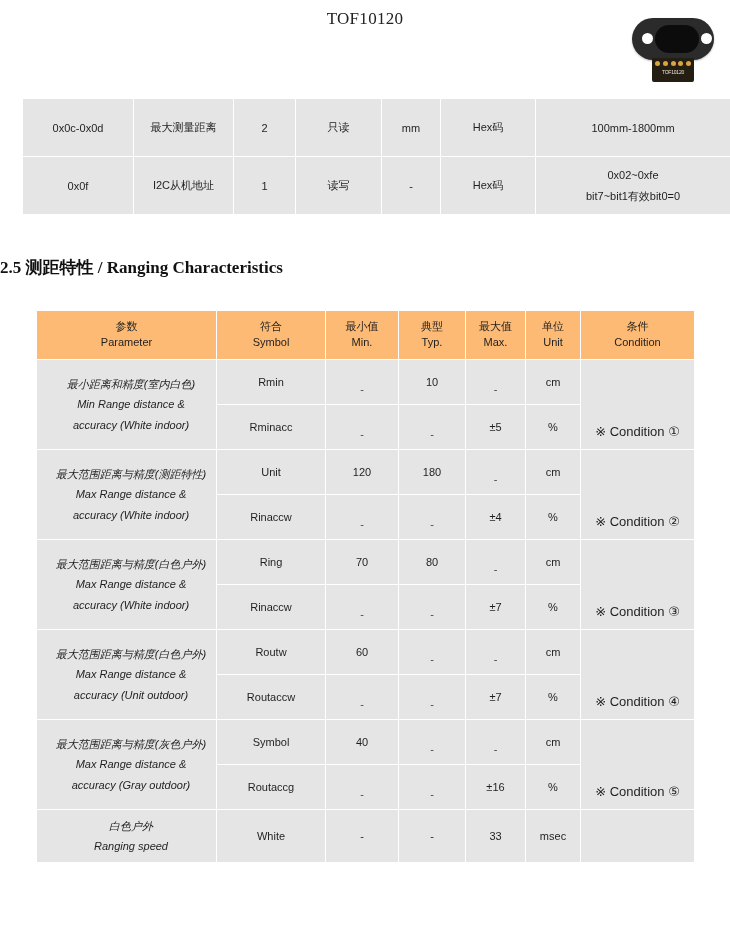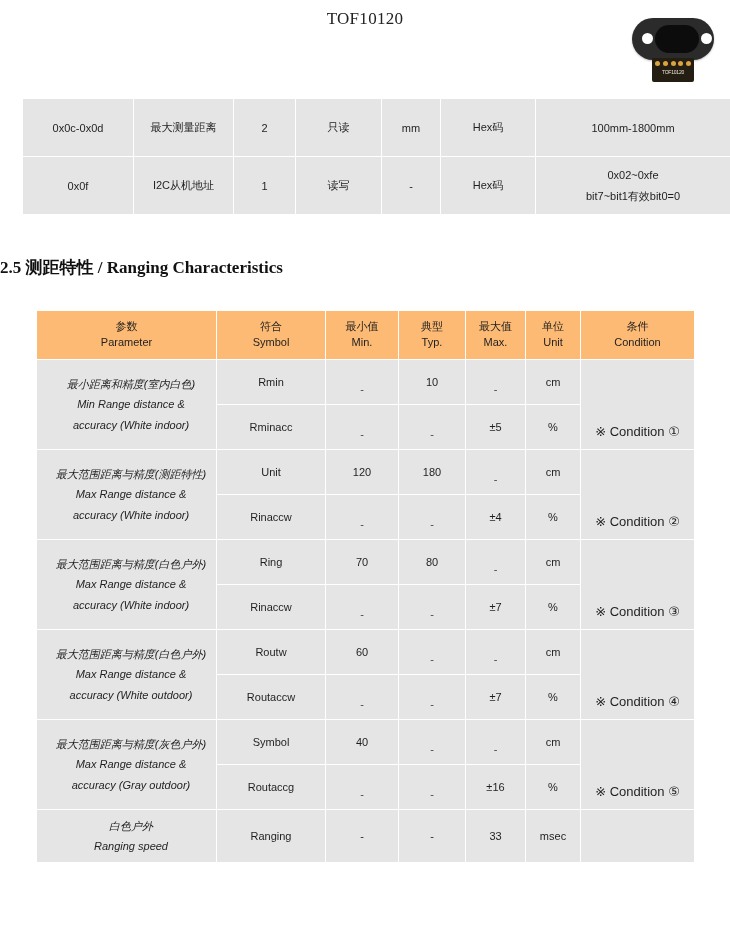--- a/index.html
+++ b/index.html
@@ -340,21 +340,21 @@
         <td>Rinaccw</td>
         <td><span class="val-dash">-</span></td>
         <td><span class="val-dash">-</span></td>
         <td>±7</td>
         <td>%</td>
       </tr>
       <tr>
         <td class="param-cell" rowspan="2">
           <div>最大范围距离与精度(白色户外)</div>
           <div>Max Range distance &amp;</div>
-          <div>accuracy (White outdoor)</div>
+          <div>accuracy (Unit outdoor)</div>
         </td>
         <td>Routw</td>
         <td>60</td>
         <td><span class="val-dash">-</span></td>
         <td><span class="val-dash">-</span></td>
         <td>cm</td>
         <td class="cond-cell" rowspan="2">※ Condition ④</td>
       </tr>
       <tr>
         <td>Routaccw</td>
@@ -381,21 +381,21 @@
         <td><span class="val-dash">-</span></td>
         <td><span class="val-dash">-</span></td>
         <td>±16</td>
         <td>%</td>
       </tr>
       <tr>
         <td class="param-cell">
           <div>白色户外</div>
           <div>Ranging speed</div>
         </td>
-        <td>Ranging</td>
+        <td>White</td>
         <td>-</td>
         <td>-</td>
         <td>33</td>
         <td>msec</td>
         <td class="cond-cell blank-cell"></td>
       </tr>
     </tbody>
 </table>
 
 </body></html>

